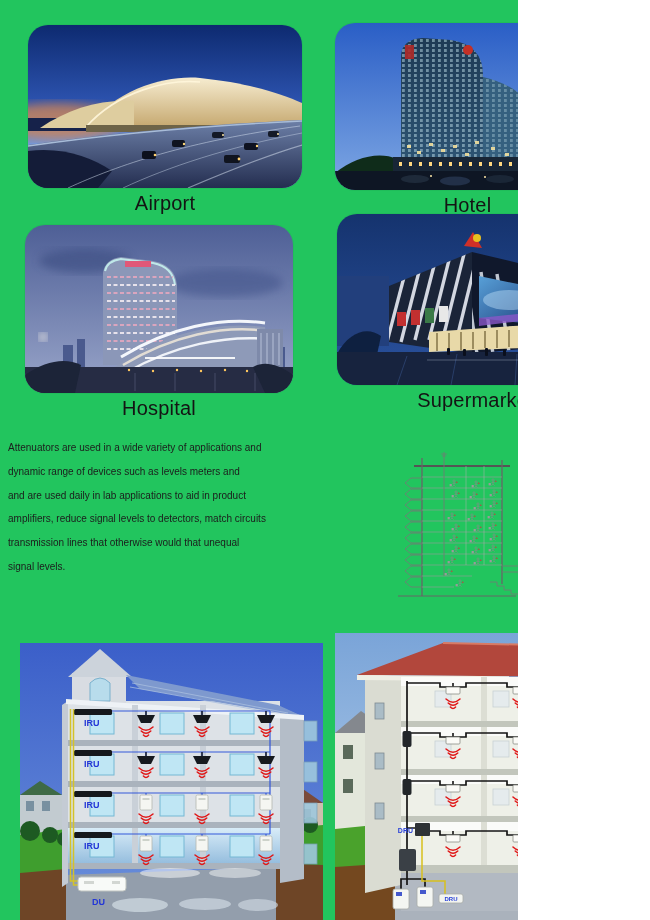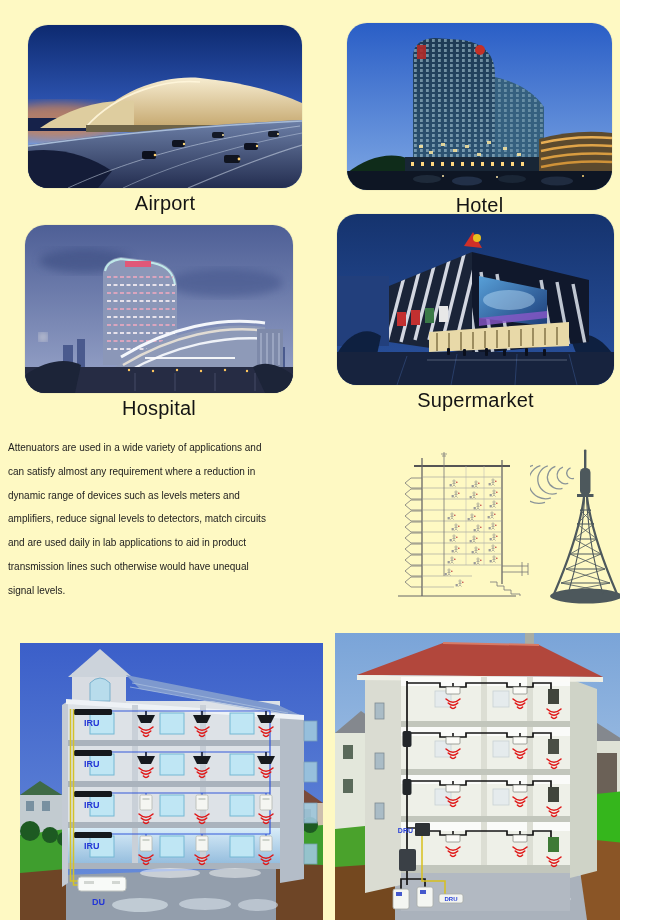--- a/index.html
+++ b/index.html
@@ -1,18 +1,18 @@
 <!DOCTYPE html>
 <html><head>
 <meta charset="utf-8">
 <style>
   *{box-sizing:border-box;margin:0;padding:0}
   html,body{background:#fff}
   body{font-family:"Liberation Sans",sans-serif}
-  .page{position:relative;width:620px;height:920px;background:#fef9c3;overflow:hidden}
+  .page{position:relative;width:518px;height:920px;background:#22c55e;overflow:hidden}
   .app-card{position:absolute;display:flex;flex-direction:column;align-items:center}
   .photo{border-radius:20px;overflow:hidden;line-height:0;box-shadow:0 0 0 1px rgba(0,0,0,.04)}
   .photo svg{display:block}
   .cap{margin-top:5px;font-size:20px;color:#141414;letter-spacing:.2px;line-height:1}
   .intro-text{position:absolute;left:8px;top:436px;width:402px}
   .intro-text .line{font-size:10px;line-height:23.8px;color:#1c1c1c;white-space:nowrap}
   .schematic{position:absolute;left:394px;top:444px;line-height:0}
   .tower{position:absolute;left:530px;top:446px;line-height:0}
   .illus{position:absolute;line-height:0}
   .illus-left{left:20px;top:643px}
@@ -72,21 +72,21 @@
             <rect x="114" y="126" width="14" height="8" rx="2" fill="#0c101c"></rect>
               <circle cx="127" cy="130" r="1.3" fill="#ffd070"></circle>
             <rect x="196" y="130" width="16" height="8" rx="2" fill="#10141f"></rect>
               <circle cx="211" cy="134" r="1.4" fill="#ffd070"></circle>
           </g>
         </svg>
       </div>
       <figcaption class="cap">Airport</figcaption>
     </figure>
 
-    <figure class="app-card" style="left:347px;top:23px;width:265px">
+    <figure class="app-card" style="left:335px;top:23px;width:265px">
       <div class="photo">
         <svg width="265" height="167" viewBox="0 0 265 167">
           <defs>
             <linearGradient id="htSky" x1="0" y1="0" x2="0" y2="1">
               <stop offset="0" stop-color="#2a5ec6"></stop>
                 <stop offset="1" stop-color="#7fa8e4"></stop>
             </linearGradient>
             <linearGradient id="htTw" x1="0" y1="0" x2="0" y2="1">
               <stop offset="0" stop-color="#1e3a54"></stop>
                 <stop offset="1" stop-color="#2e5676"></stop>
@@ -294,25 +294,24 @@
         </svg>
       </div>
       <figcaption class="cap">Supermarket</figcaption>
     </figure>
   </section>
 
   <section>
     <div class="intro-text">
 
     <div class="line">Attenuators are used in a wide variety of applications and</div>
-        <div class="line">can satisfy almost any requirement where a reduction in</div>
         <div class="line">dynamic range of devices such as levels meters and</div>
+        <div class="line">and are used daily in lab applications to aid in product</div>
         <div class="line">amplifiers, reduce signal levels to detectors, match circuits</div>
-        <div class="line">and are used daily in lab applications to aid in product</div>
-        <div class="line">transmission lines such otherwise would have unequal</div>
+        <div class="line">transmission lines that otherwise would that unequal</div>
         <div class="line">signal levels.</div>
       </div>
 
     <div class="schematic">
       <svg width="150" height="170" viewBox="0 0 150 170">
         <defs>
           <g id="fig">
             <circle cx="0" cy="0" r="1.1" fill="none" stroke="#8a8a8a" stroke-width=".6"></circle>
             <path d="M0,1 V4 M-1.6,5.6 L0,4 L1.6,5.6 M-1.6,2.4 H1.6" stroke="#8a8a8a" stroke-width=".6" fill="none"></path>
             <circle cx="2.8" cy="1.2" r=".8" fill="#c04040"></circle>

